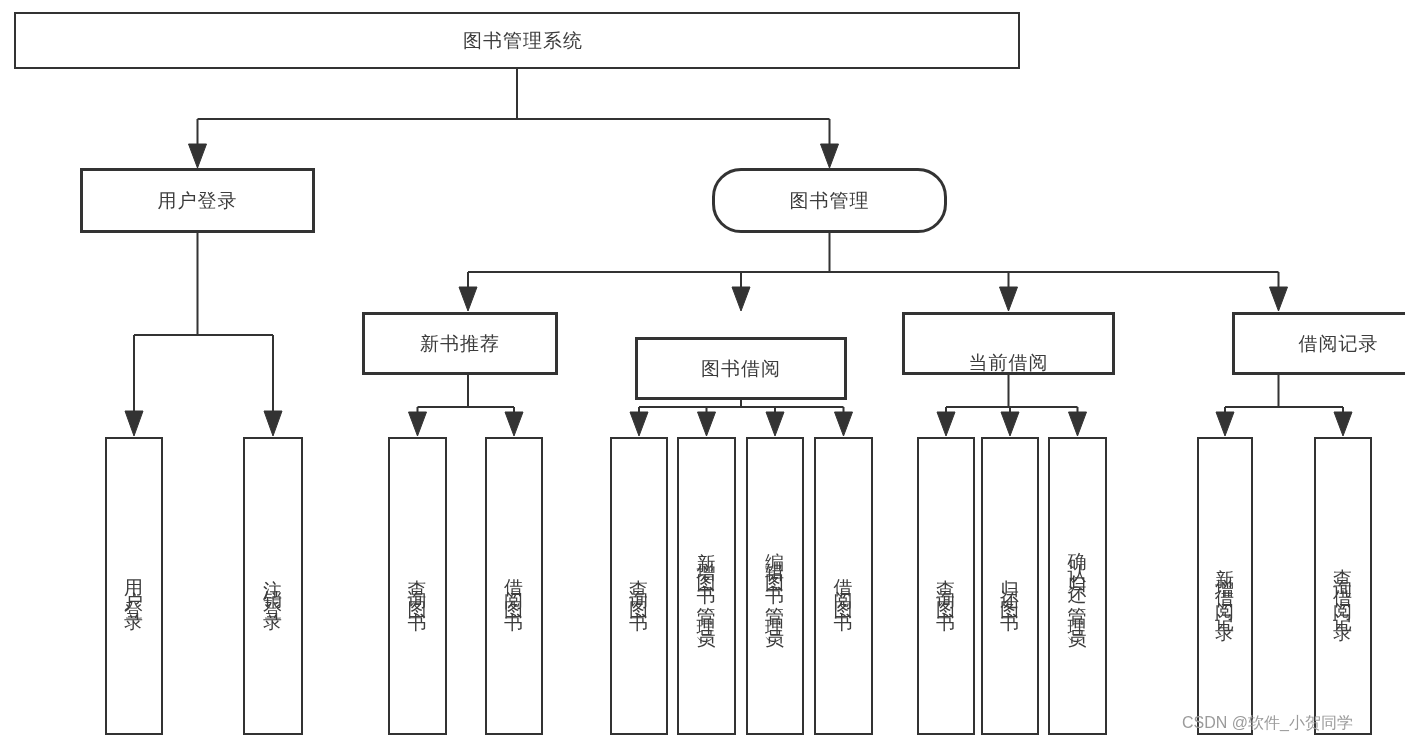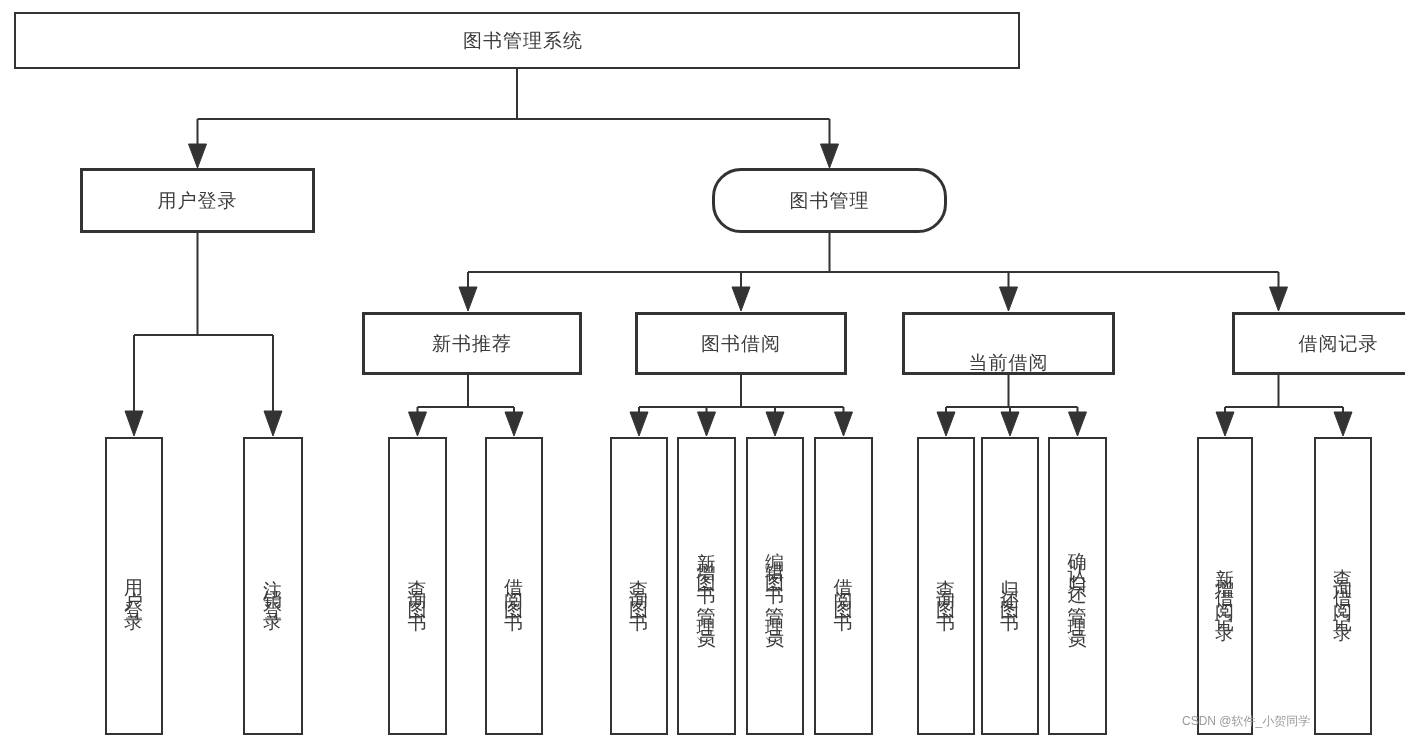--- a/index.html
+++ b/index.html
@@ -29,22 +29,22 @@
     align-items:center;
     justify-content:center;
     z-index:2;
     color:var(--text);
   }
   .node--root{left:14px;top:12px;width:1006px;height:57px;padding-left:12px;}
   .node--l2{border-width:3px;top:168px;width:235px;height:65px;}
   .node--l2.pos-a{left:80px;}
   .node--l2.pos-b{left:712px;border-radius:29px;}
   .node--l3{border-width:3px;top:312px;height:63px;}
-  .node--l3.pos-a{left:362px;width:220px;}
-  .node--l3.pos-b{left:635px;width:212px;}
+  .node--l3.pos-a{left:362px;width:196px;}
+  .node--l3.pos-b{left:635px;width:212px;margin-top:25px;}
   .node--l3.pos-c{left:902px;width:213px;align-items:flex-end;}
   .node--l3.pos-d{left:1232px;width:213px;}
   .node--leaf{top:437px;height:298px;}
   .leaf-1{left:105px;width:58px;}
   .leaf-2{left:243px;width:60px;}
   .leaf-3{left:388px;width:59px;}
   .leaf-4{left:485px;width:58px;}
   .leaf-5{left:610px;width:58px;}
   .leaf-6{left:677px;width:59px;}
   .leaf-7{left:746px;width:58px;}
@@ -60,21 +60,21 @@
     text-orientation:mixed;
     letter-spacing:11px;
     font-size:19px;
     white-space:normal;
   }
   .watermark{
     position:absolute;
     left:1182px;
     top:713px;
     z-index:3;
-    font-size:12px;
+    font-size:16px;
     color:var(--watermark);
     white-space:nowrap;
   }
 </style>
 </head>
 <body>
 
 <div class="canvas">
 
   <svg class="wires" width="1405" height="747" viewBox="0 0 1405 747">

